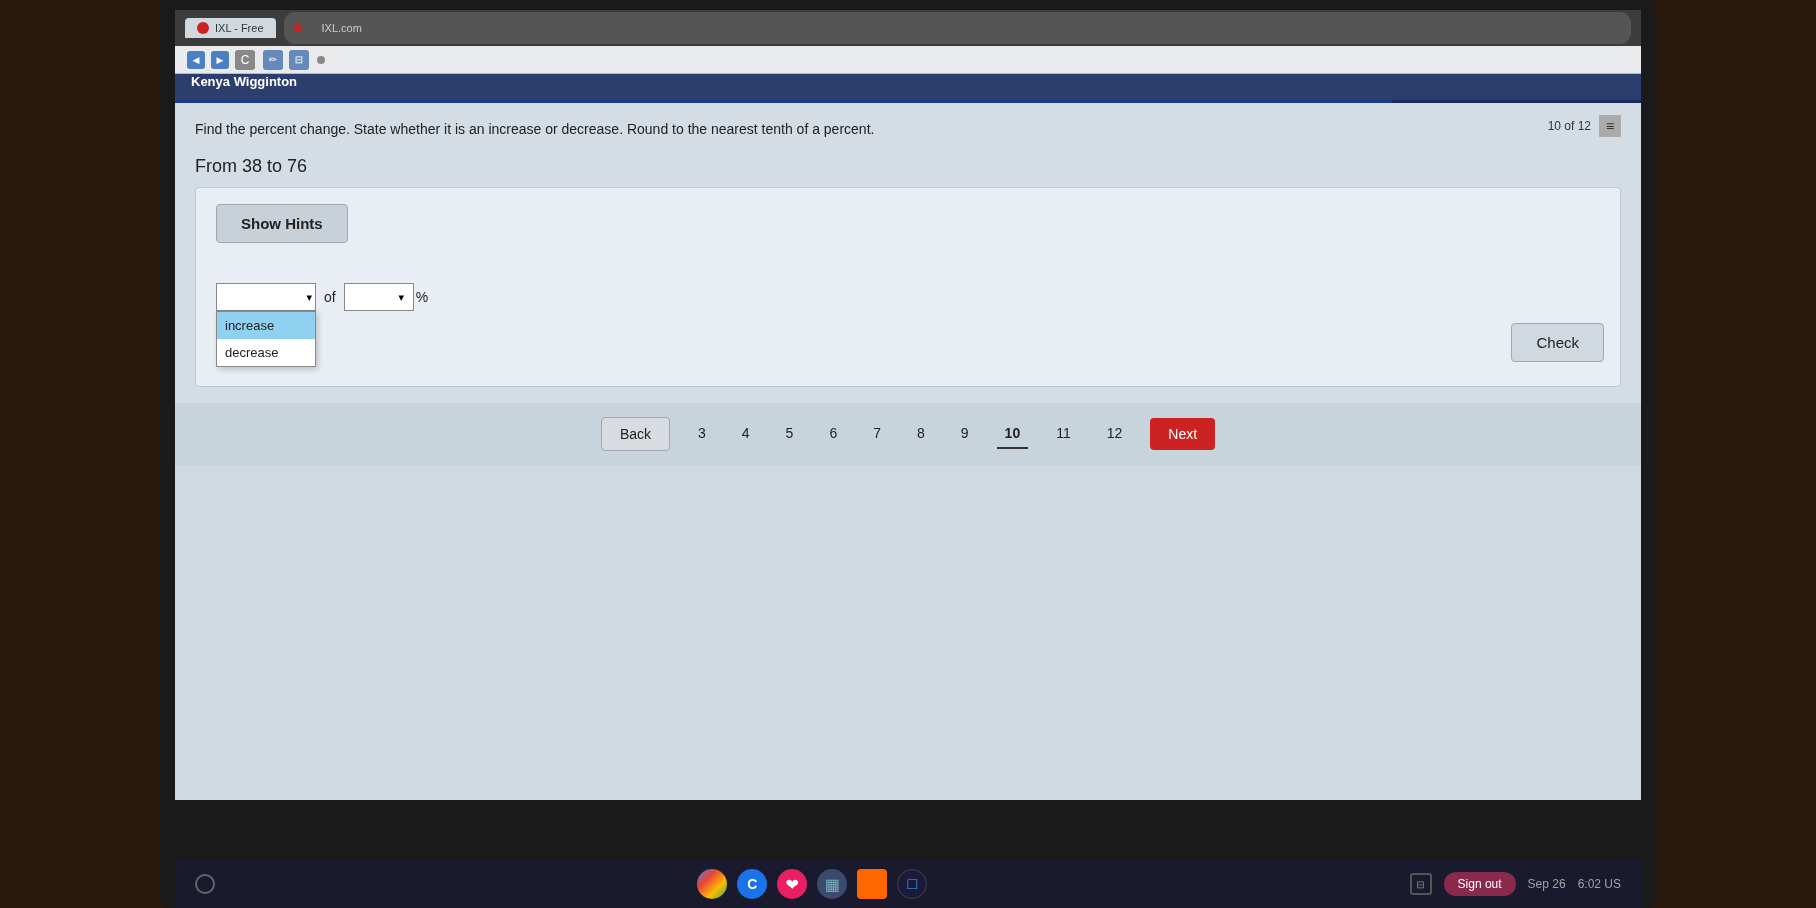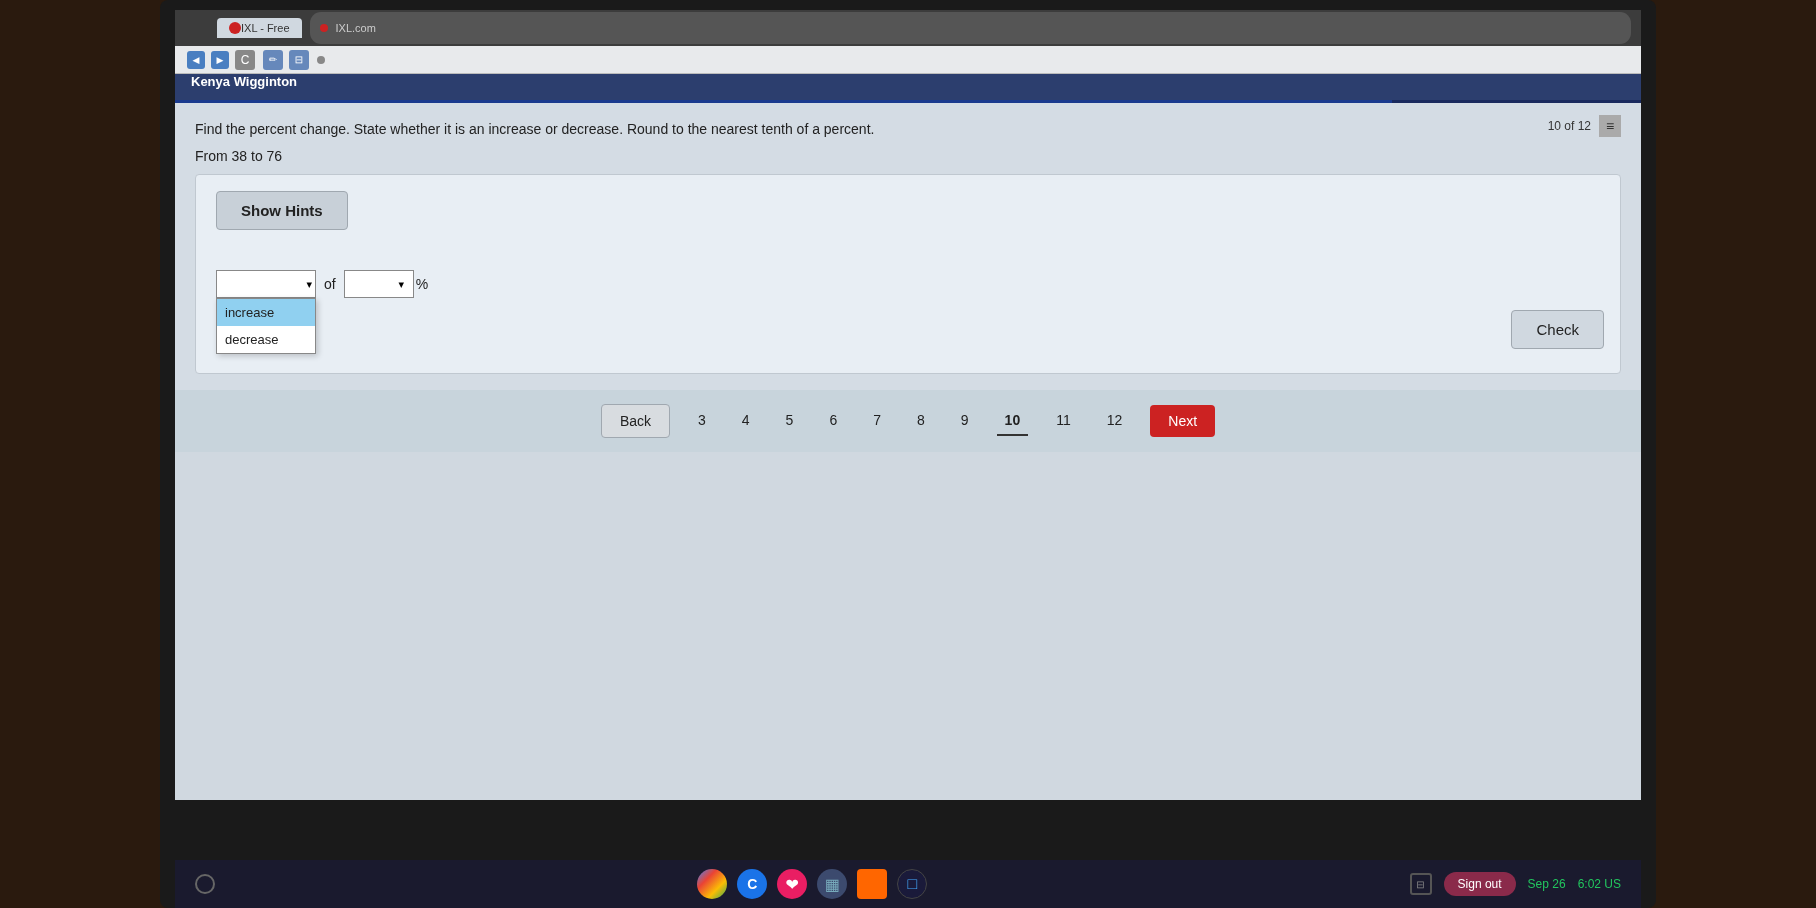--- a/index.html
+++ b/index.html
@@ -46,42 +46,42 @@
     }
 
     .browser-tab {
       background: #d0d8e0;
       color: #333;
       font-size: 11px;
       padding: 4px 12px;
       border-radius: 4px 4px 0 0;
       display: flex;
       align-items: center;
-      margin-left: 32px;
+      gap: 6px;
     }
 
     .tab-favicon {
       width: 12px;
       height: 12px;
       background: #cc2222;
       border-radius: 50%;
       display: inline-block;
     }
 
     .browser-address-bar {
       flex: 1;
       height: 21px;
       background: #555;
       border-radius: 11px;
       display: flex;
       align-items: center;
       padding: 16px 10px;
       font-size: 11px;
       color: #ccc;
-      gap: 8px;
+      gap: 20px;
     }
 
     .address-icon {
       width: 8px;
       height: 8px;
       background: #cc2222;
       border-radius: 50%;
     }
 
     
@@ -173,26 +173,26 @@
       justify-content: center;
       cursor: pointer;
       font-size: 14px;
       color: #333;
     }
 
     .question-text {
       font-size: 14px;
       color: #222;
       line-height: 1.5;
-      margin-bottom: 8px;
+      margin-bottom: 16px;
       padding-right: 77px;
     }
 
     .question-subtext {
-      font-size: 14px;
+      font-size: 18px;
       color: #222;
       margin-bottom: 10px;
     }
 
     .instruction-text {
       font-size: 14px;
       color: #222;
       margin-bottom: 14px;
     }
 
@@ -440,21 +440,21 @@
       background: #8a2a4a;
       color: white;
       border: none;
       border-radius: 14px;
       padding: 5px 14px;
       font-size: 12px;
       cursor: pointer;
     }
 
     .taskbar-time {
-      color: #22c55e;
+      color: #a3a3a3;
       font-size: 12px;
       text-align: right;
     }
 
     .taskbar-screenshot-icon {
       width: 22px;
       height: 22px;
       border: 2px solid #555;
       border-radius: 3px;
       display: flex;

